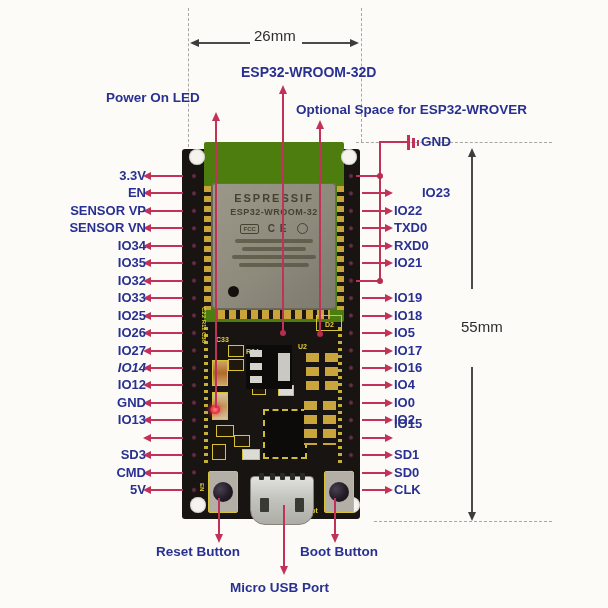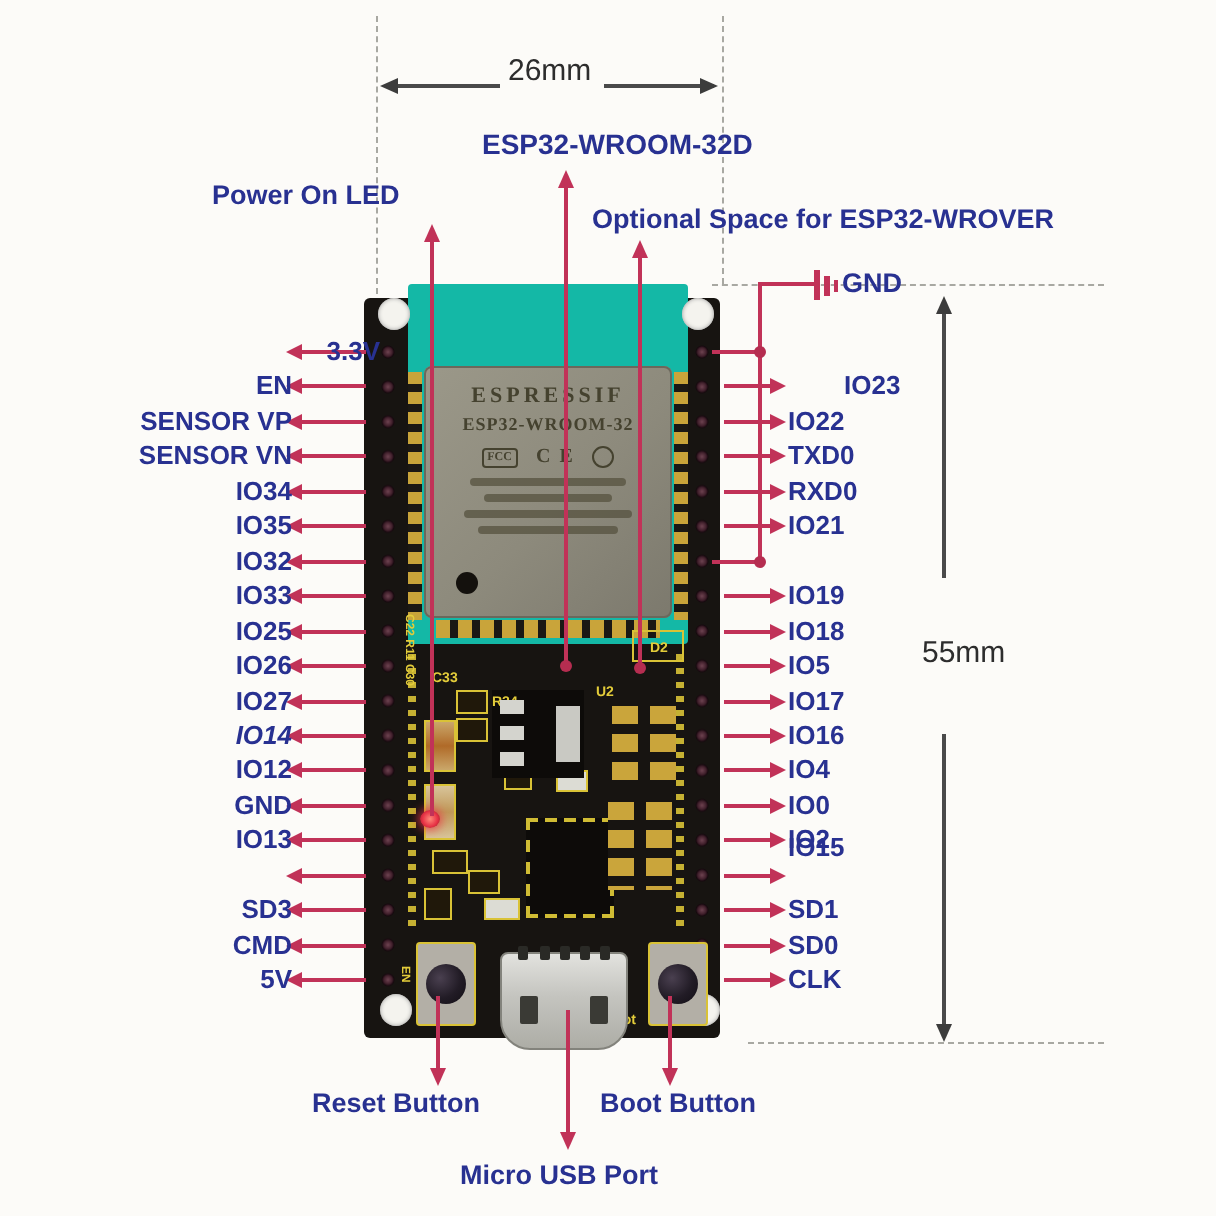--- a/index.html
+++ b/index.html
@@ -35,21 +35,21 @@
   .arr-r::after{content:'';position:absolute;right:-7px;top:-3px;width:0;height:0;border-top:4px solid transparent;border-bottom:4px solid transparent;border-left:8px solid #c13258;}
 
   
   .board{position:absolute;left:182px;top:149px;width:178px;height:370px;background:#171411;border-radius:3px;z-index:4;}
   .mhole{position:absolute;width:16px;height:16px;border-radius:50%;background:#f4f3ee;box-shadow:inset 0 0 2px #999;z-index:6;}
   .pincol{position:absolute;width:12px;height:332px;z-index:6;
     background:radial-gradient(circle 5px at 6px 8px,#6e4350 0%,#401f2b 42%,#16090e 60%,rgba(0,0,0,0) 70%);
     background-size:12px 17.45px;background-repeat:repeat-y;}
   .silkcol{position:absolute;width:4px;z-index:5;opacity:.9;
     background:repeating-linear-gradient(to bottom,#d9c236 0 3px,rgba(0,0,0,0) 3px 7px);}
-  .module{position:absolute;left:22px;top:-7px;width:140px;height:180px;background:#14b8a6;border-radius:2px;z-index:5;font-family:Liberation Serif, serif;}
+  .module{position:absolute;left:22px;top:-7px;width:140px;height:180px;background:#4d7c0f;border-radius:2px;z-index:5;}
   .shield{position:absolute;left:8px;top:41px;width:124px;height:126px;border-radius:4px;
     background:linear-gradient(135deg,#9b9889 0%,#8d8a7c 55%,#7c796d 100%);
     box-shadow:inset 0 0 0 1px #6b685c;color:#45422f;text-align:center;z-index:6;}
   .cast{position:absolute;z-index:6;}
   .cast-v{width:7px;height:124px;background:repeating-linear-gradient(to bottom,#c9a43a 0 6px,#1b1814 6px 10px);}
   .cast-h{height:9px;width:112px;background:repeating-linear-gradient(to right,#c9a43a 0 7px,#1b1814 7px 11px);}
   .sh-brand{margin-top:9px;font-size:11px;font-weight:bold;letter-spacing:2px;}
   .sh-model{margin-top:3px;font-size:9px;font-weight:bold;letter-spacing:.5px;}
   .sh-marks{margin-top:6px;display:flex;justify-content:center;align-items:center;gap:9px;font-weight:bold;}
   .sh-fcc{font-size:6px;border:1px solid #45422f;border-radius:2px;padding:0 2px;line-height:8px;}
@@ -128,21 +128,21 @@
   <div class="ln" style="left:356px;top:175px;width:24px;height:2px;"></div>
   <div class="ln" style="left:356px;top:280px;width:24px;height:2px;"></div>
   <div class="ln" style="left:379px;top:142px;width:2px;height:140px;"></div>
   <div class="ln" style="left:379px;top:141px;width:28px;height:2px;"></div>
   <div class="dot" style="left:377px;top:173px;"></div>
   <div class="dot" style="left:377px;top:278px;"></div>
   <div class="gbar" style="left:407px;top:135px;width:3px;height:15px;"></div>
   <div class="gbar" style="left:412px;top:138px;width:3px;height:10px;"></div>
   <div class="gbar" style="left:417px;top:140px;width:2px;height:6px;"></div>
 
-  <div class="pinlab pl-l" style="top:168px;padding-left:44px;">3.3V</div>
+  <div class="pinlab pl-l" style="top:168px;">3.3V</div>
   <div class="pinlab pl-l" style="top:185px;">EN</div>
   <div class="pinlab pl-l" style="top:203px;">SENSOR VP</div>
   <div class="pinlab pl-l" style="top:220px;">SENSOR VN</div>
   <div class="pinlab pl-l" style="top:238px;">IO34</div>
   <div class="pinlab pl-l" style="top:255px;">IO35</div>
   <div class="pinlab pl-l" style="top:273px;">IO32</div>
   <div class="pinlab pl-l" style="top:290px;">IO33</div>
   <div class="pinlab pl-l" style="top:308px;">IO25</div>
   <div class="pinlab pl-l" style="top:325px;">IO26</div>
   <div class="pinlab pl-l" style="top:343px;">IO27</div>

